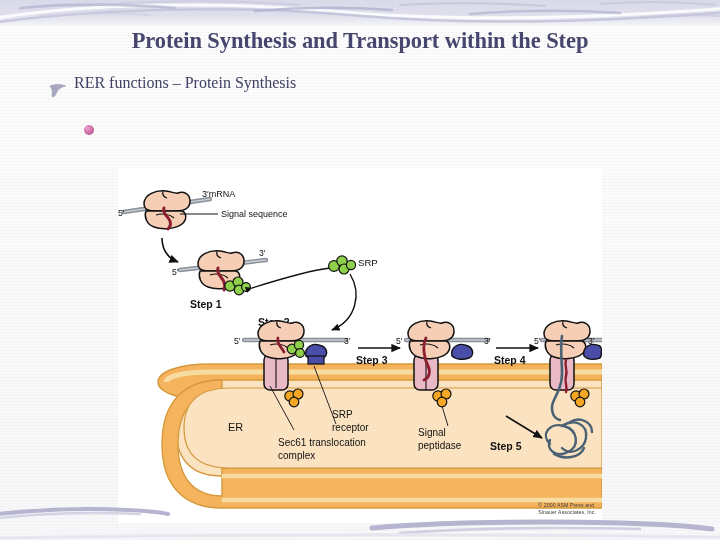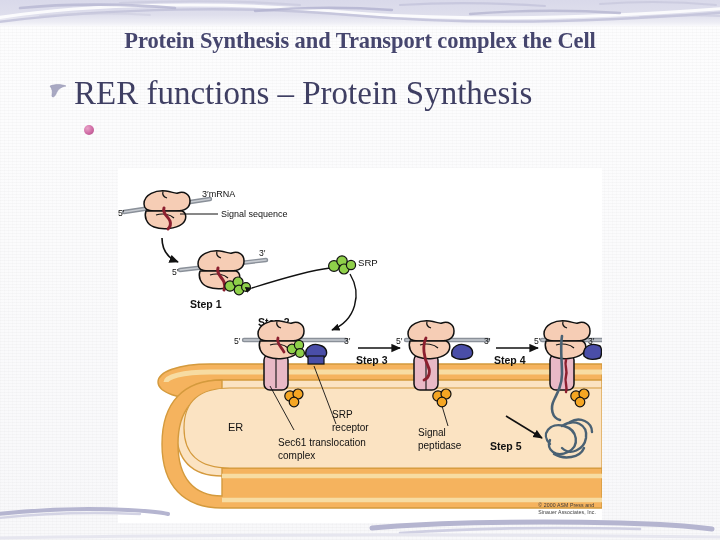--- a/index.html
+++ b/index.html
@@ -37,21 +37,21 @@
   }
 
   
   .b1{
     position:absolute;left:48px;top:74px;width:640px;
     display:flex;align-items:flex-start;
   }
   .b1-glyph{width:26px;flex:0 0 26px;padding-top:9px;}
   .b1-text{
     font-family:"Liberation Serif", serif;
-    font-size:33px;color:#3f3f63;line-height:1.16;
+    font-size:16px;color:#3f3f63;line-height:1.16;
   }
   .b2{
     position:absolute;left:84px;top:116px;width:540px;
     display:flex;align-items:flex-start;
   }
   .b2-glyph{width:20px;flex:0 0 20px;padding-top:9px;}
   .b2-text{
     font-family:"Liberation Serif", serif;
     font-size:21.5px;color:#3f3f63;line-height:1.27;
   }
@@ -86,21 +86,21 @@
       <path d="M 120 3 C 190 0, 250 1, 300 5" fill="none" stroke="#c9c9de" stroke-width="2.2" stroke-linecap="round" opacity="0.75"></path>
       <path d="M 255 11 C 300 7, 350 7, 392 10" fill="none" stroke="#b2b2cf" stroke-width="2.4" stroke-linecap="round" opacity="0.8"></path>
       <path d="M 400 5 C 450 2, 500 3, 545 6" fill="none" stroke="#c0c0d8" stroke-width="2.2" stroke-linecap="round" opacity="0.7"></path>
       <path d="M 470 14 C 520 10, 575 10, 620 13" fill="none" stroke="#b5b5d0" stroke-width="2.3" stroke-linecap="round" opacity="0.78"></path>
       <path d="M 600 4 C 640 1, 685 2, 716 5" fill="none" stroke="#c6c6dc" stroke-width="2.1" stroke-linecap="round" opacity="0.7"></path>
       <path d="M 40 16 C 80 13, 120 13, 150 15" fill="none" stroke="#cdcde0" stroke-width="1.8" stroke-linecap="round" opacity="0.6"></path>
       <path d="M 640 17 C 670 15, 700 15, 720 16" fill="none" stroke="#c6c6dc" stroke-width="2" stroke-linecap="round" opacity="0.6"></path>
     </svg>
   </div>
 
-  <div id="title">Protein Synthesis and Transport complex the Cell</div>
+  <div id="title">Protein Synthesis and Transport within the Step</div>
 
   <div class="b1">
     <span class="b1-glyph">
       <svg width="20" height="16" viewBox="0 0 20 16">
         <path d="M2 3 C 7 1, 13 1, 18 3 C 13 4, 10 6, 8 11 C 7 13, 6 14, 5 14 C 4.2 14, 3.6 13, 4 11.4 C 4.6 8.6, 4.2 6, 2 3 Z" fill="#a8a8c2" stroke="#9292b0" stroke-width="0.5"></path>
       </svg>
     </span>
     <span class="b1-text">RER functions – Protein Synthesis</span>
   </div>
 

